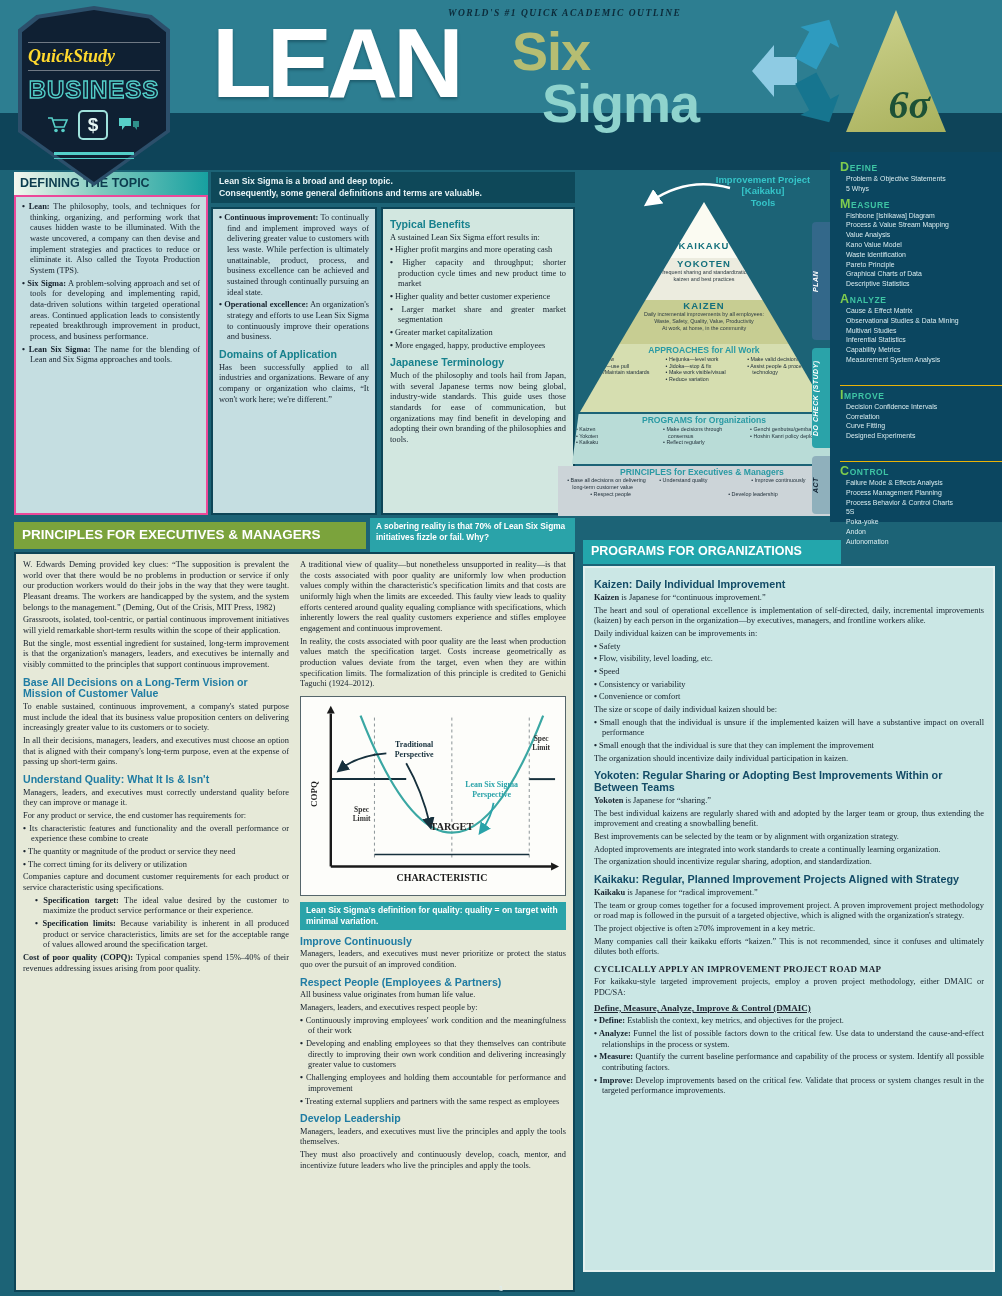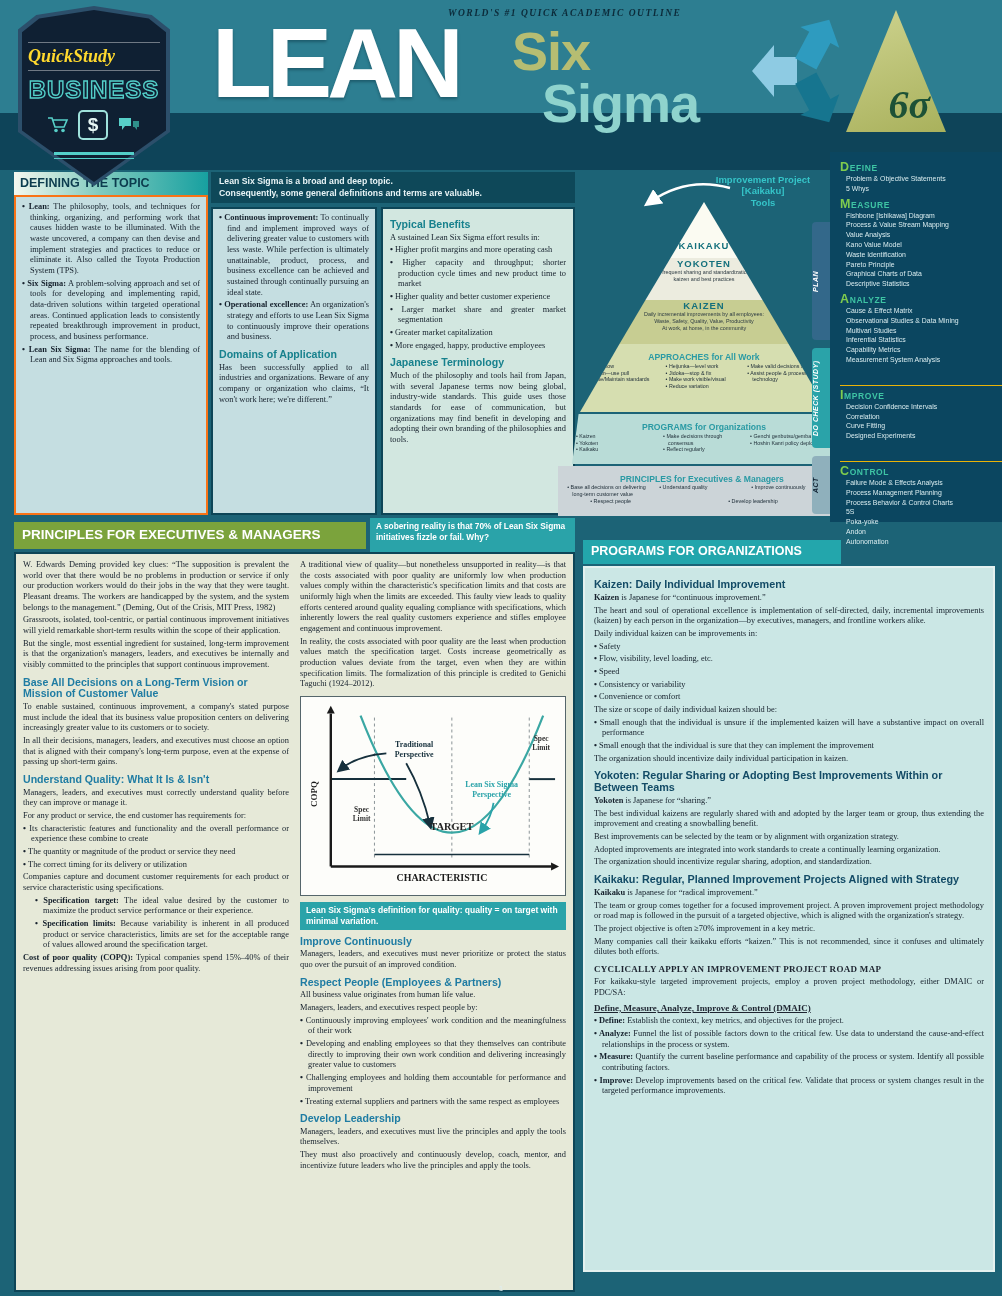--- a/index.html
+++ b/index.html
@@ -49,21 +49,21 @@
   .blk-h{font-family:"Liberation Sans",sans-serif;font-weight:800;font-size:10.6px;line-height:1.1;
          color:#1f7ca3;margin:6px 0 2px;text-align:left;text-indent:0}
   .blk-hc{font-weight:700;font-size:9px;letter-spacing:.3px;margin:6px 0 2px;color:#1d2430;text-align:left}
   .blk-h3{font-weight:700;font-size:9px;text-decoration:underline;margin:4px 0 2px;color:#1d2430;text-align:left}
 
   
   .sec-head{position:absolute;left:14px;top:172px;width:194px;height:23px;
      background:linear-gradient(90deg,#f4f8ef,#7fcabe 45%,#17a0a0);color:#0c3c4e;
      font-weight:800;font-size:12.5px;padding:4px 6px}
   .defining-panel{position:absolute;left:14px;top:195px;width:194px;height:320px;
-     background:#c5dee1;border:2px solid #f97316;padding:5px 6px;overflow:hidden}
+     background:#c5dee1;border:2px solid #ec4899;padding:5px 6px;overflow:hidden}
 
   .intro-bar{position:absolute;left:211px;top:172px;width:364px;height:31px;background:#0e4859;
      color:#e8f4f6;font-size:8.7px;font-weight:700;padding:3px 8px;line-height:1.4}
   .colA{position:absolute;left:211px;top:207px;width:166px;height:308px;background:#c5dee1;
      border:2px solid #0d4557;padding:4px 6px;overflow:hidden}
   .colB{position:absolute;left:381px;top:207px;width:194px;height:308px;background:#d2e7e0;
      border:2px solid #0d4557;padding:4px 7px;overflow:hidden}
   .colB .blk-h,.colA .blk-h{color:#17818d}
 
   
@@ -74,21 +74,21 @@
   .band{position:absolute;left:0;width:248px;text-align:center;overflow:hidden}
   .band-k{top:28px;height:56px;background:#fbfbf2;clip-path:polygon(50% 0,50% 0,63.5% 100%,36.5% 100%)}
   .band-k .bt{margin-top:38px}
   .band-y{top:84px;height:42px;background:#ececdf;clip-path:polygon(36.5% 0,63.5% 0,73.6% 100%,26.4% 100%)}
   .band-z{top:126px;height:44px;background:#c7cd92;clip-path:polygon(26.4% 0,73.6% 0,84.1% 100%,15.9% 100%)}
   .band-a{top:170px;height:68px;background:#d6deb0;clip-path:polygon(15.9% 0,84.1% 0,100% 100%,0 100%)}
   .band-prog{top:240px;height:50px;left:-8px;width:264px;background:#b9dcd7;
      clip-path:polygon(2.5% 0,97.5% 0,100% 100%,0 100%)}
   .band-prin{top:292px;height:50px;left:-22px;width:288px;background:#ccd4d8}
   .bt{font-weight:800;font-size:9.5px;color:#14707c;letter-spacing:1px}
-  .bt2{font-weight:800;font-size:8.6px;color:#2a9aa4;margin-top:8px}
+  .bt2{font-weight:800;font-size:8.6px;color:#2a9aa4;margin-top:1px}
   .bsub{font-size:5.4px;line-height:1.25;color:#2c3a42}
   .pyr-cols{display:flex;justify-content:space-between;padding:1px 4px;text-align:left}
   .pyr-cols>div{width:32%}
   .pitem{font-size:5.3px;line-height:1.25;color:#22313b;padding-left:5px;text-indent:-5px}
   .pitem::before{content:"• "}
   .prin-items{display:flex;flex-wrap:wrap;justify-content:space-around;padding:0 6px;text-align:left}
   .prin-items .pitem{width:31%;font-size:5.4px}
 
   
   .sidebar{position:absolute;left:830px;top:152px;width:182px;height:370px;background:#0b4660;

